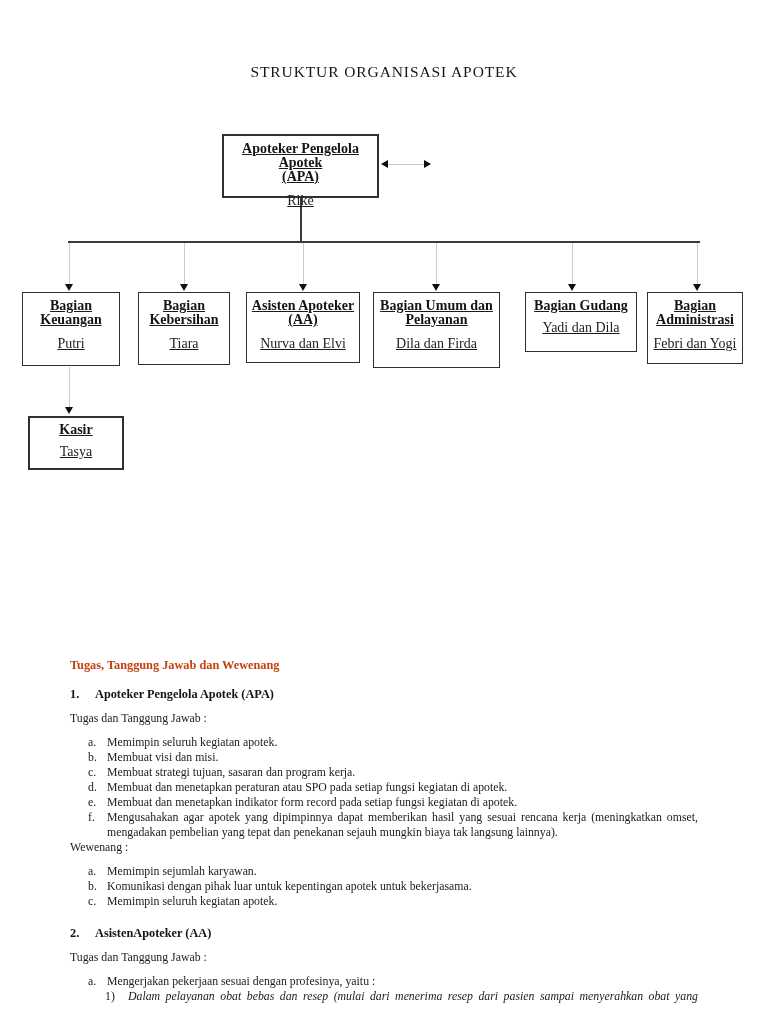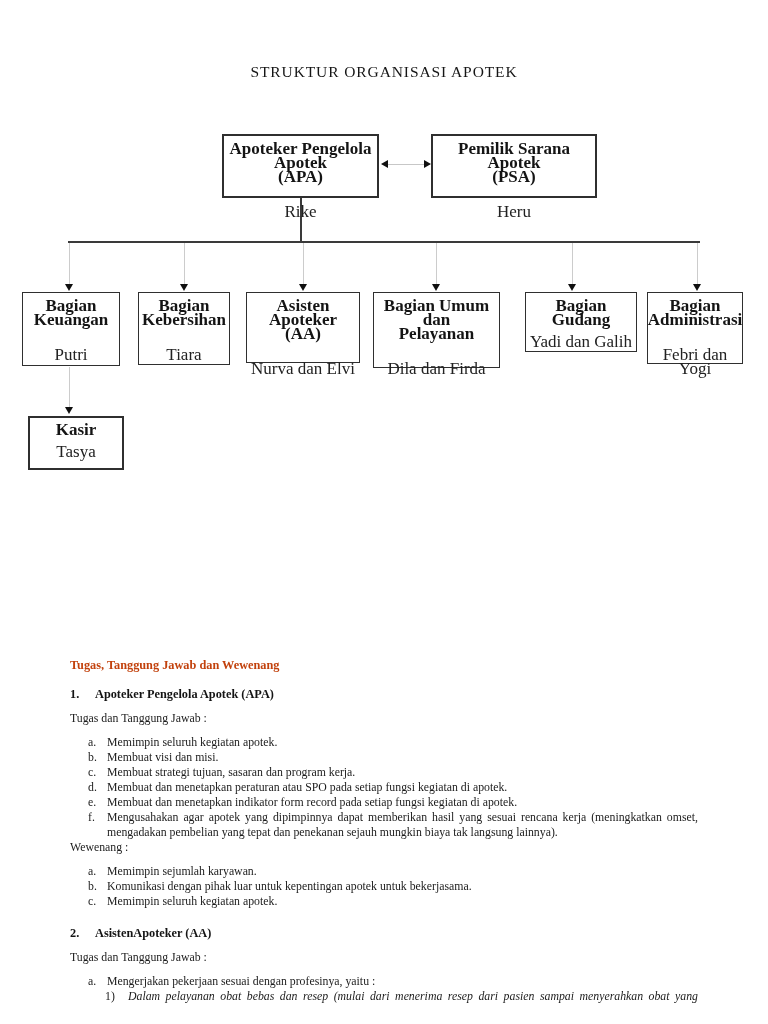--- a/index.html
+++ b/index.html
@@ -12,24 +12,24 @@
   
   .doc-title {
     position:absolute; top:63px; left:0; width:768px;
     text-align:center; font-weight:normal; font-size:15.5px; letter-spacing:0.9px;
     color:#151515;
   }
   
   .node {
     position:absolute; background:#fff; border:1.5px solid #2f2f2f;
     display:flex; flex-direction:column; align-items:center;
-    text-align:center; font-size:17px; line-height:14px; padding-top:6px;
+    text-align:center; font-size:14px; line-height:14px; padding-top:6px;text-decoration:underline;
   }
   .node .node-title { font-weight:bold; color:#141414; }
-  .node .node-name { margin-top:21px; color:#222; }
+  .node .node-name { margin-top:10px; color:#222; }
   .n-apa { left:222px; top:134px; width:157px; height:64px; border-width:2px; }
   .n-psa { left:431px; top:134px; width:166px; height:64px; border-width:2px; }
   .n-keuangan     { left:22px;  top:292px; width:98px;  height:74px; }
   .n-kebersihan   { left:138px; top:292px; width:92px;  height:73px; }
   .n-aa           { left:246px; top:292px; width:114px; height:71px; }
   .n-umum         { left:373px; top:292px; width:127px; height:76px; }
   .n-gudang       { left:525px; top:292px; width:112px; height:60px; }
   .n-administrasi { left:647px; top:292px; width:96px;  height:72px; }
   .n-kasir        { left:28px;  top:416px; width:96px;  height:54px; border-width:2px; padding-top:5px; }
   .n-gudang .node-name, .n-kasir .node-name { margin-top:8px; }
@@ -109,27 +109,20 @@
     </div>
 
   <div class="node n-apa">
     <div class="node-title">
       <div>Apoteker Pengelola Apotek</div>
       <div>(APA)</div>
     </div>
     <div class="node-name">Rike</div>
   </div>
 
-  <div class="node n-psa">
-    <div class="node-title">
-      <div>Pemilik Sarana Apotek</div>
-      <div>(PSA)</div>
-    </div>
-    <div class="node-name">Heru</div>
-  </div>
 
   <div class="node n-keuangan">
     <div class="node-title">
       <div>Bagian</div>
       <div>Keuangan</div>
     </div>
     <div class="node-name">Putri</div>
   </div>
 
   <div class="node n-kebersihan">
@@ -153,21 +146,21 @@
       <div>Bagian Umum dan</div>
       <div>Pelayanan</div>
     </div>
     <div class="node-name">Dila dan Firda</div>
   </div>
 
   <div class="node n-gudang">
     <div class="node-title">
       <div>Bagian Gudang</div>
     </div>
-    <div class="node-name">Yadi dan Galih</div>
+    <div class="node-name">Yadi dan Dila</div>
   </div>
 
   <div class="node n-administrasi">
     <div class="node-title">
       <div>Bagian</div>
       <div>Administrasi</div>
     </div>
     <div class="node-name">Febri dan Yogi</div>
   </div>
 

